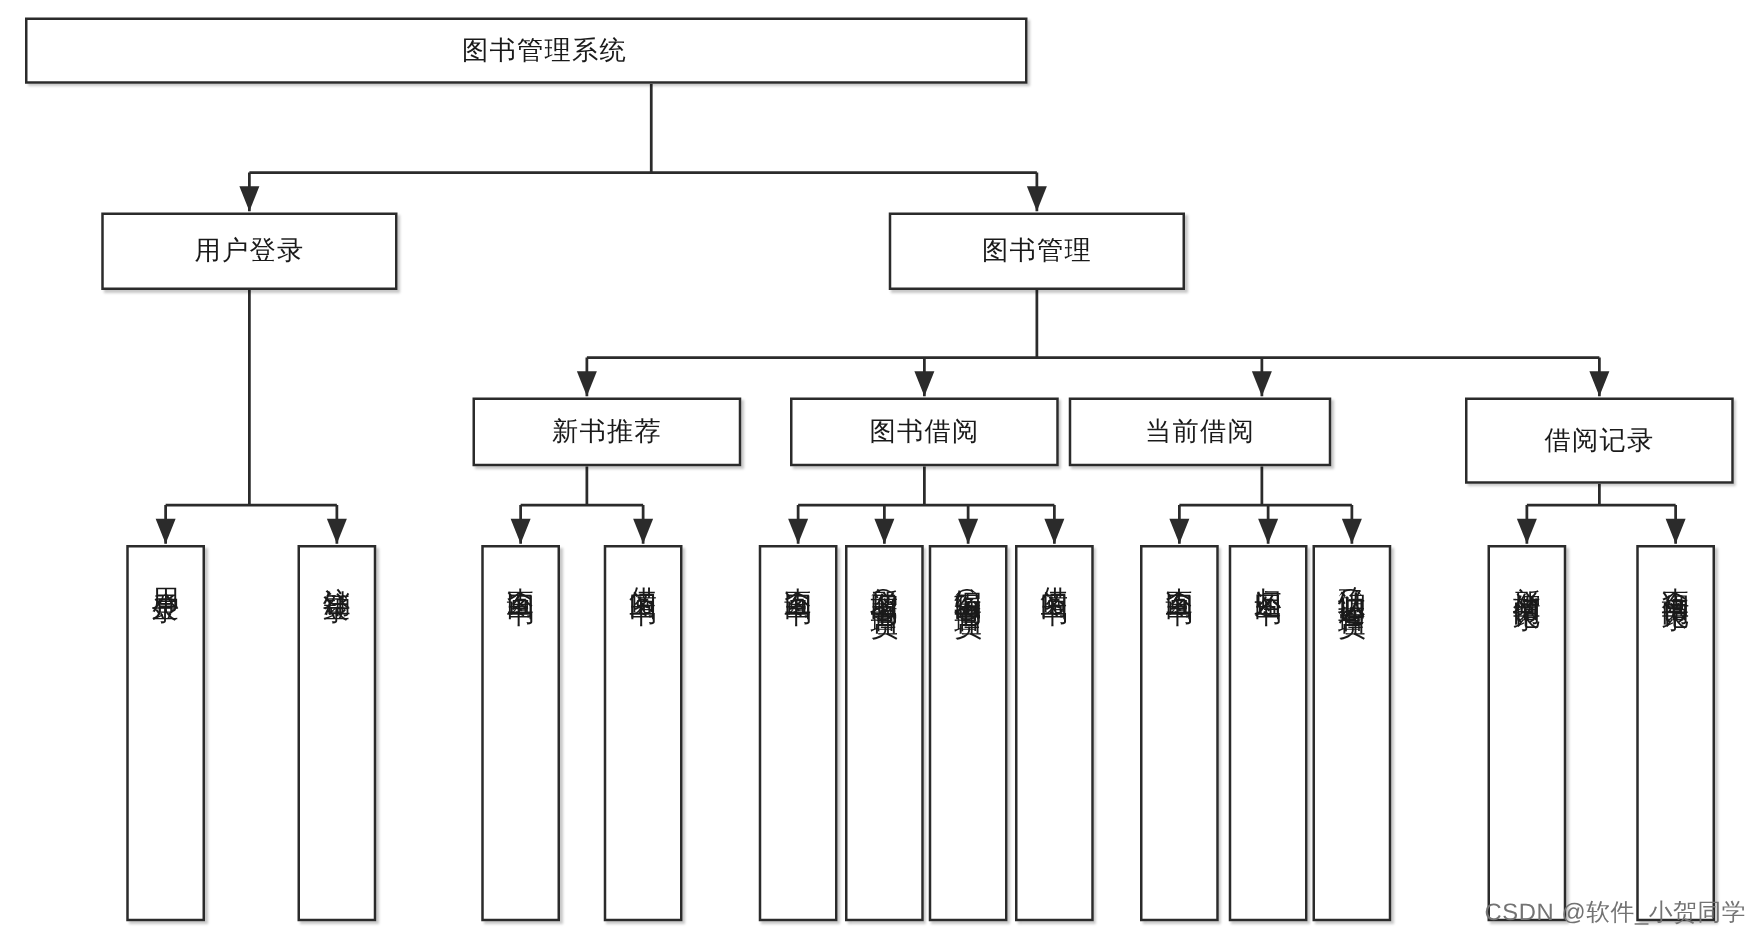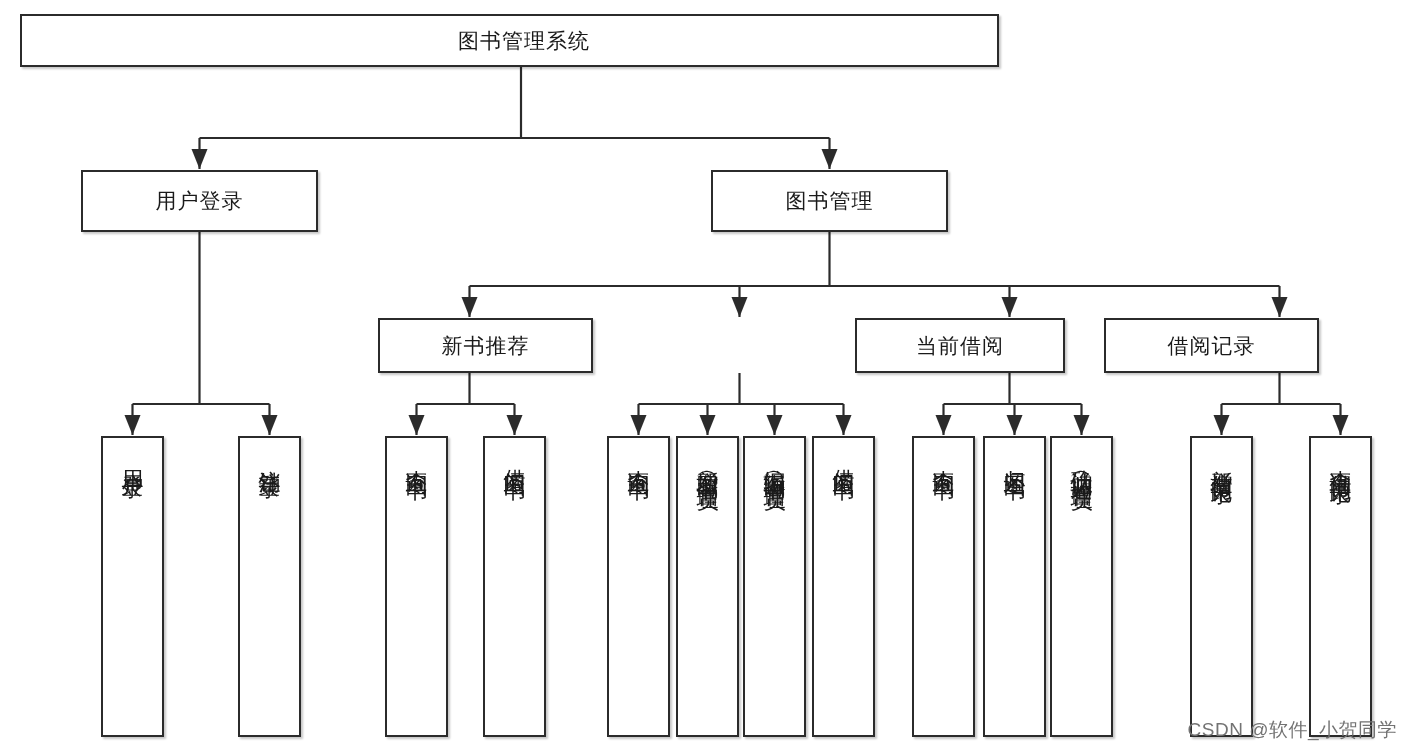--- a/index.html
+++ b/index.html
@@ -115,38 +115,41 @@
       <line x1="1081.5" y1="404" x2="1081.5" y2="435" stroke="#2b2b2b" stroke-width="2.2"></line>
       <path d="M 1073.5 415 L 1089.5 415 L 1081.5 435 Z" fill="#2b2b2b"></path>
       <line x1="1279.5" y1="373" x2="1279.5" y2="404" stroke="#2b2b2b" stroke-width="2.2"></line>
       <line x1="1221.5" y1="404" x2="1340.5" y2="404" stroke="#2b2b2b" stroke-width="2.2"></line>
       <line x1="1221.5" y1="404" x2="1221.5" y2="435" stroke="#2b2b2b" stroke-width="2.2"></line>
       <path d="M 1213.5 415 L 1229.5 415 L 1221.5 435 Z" fill="#2b2b2b"></path>
       <line x1="1340.5" y1="404" x2="1340.5" y2="435" stroke="#2b2b2b" stroke-width="2.2"></line>
       <path d="M 1332.5 415 L 1348.5 415 L 1340.5 435 Z" fill="#2b2b2b"></path>
     </svg>
 
-  <div class="node horiz" id="n-root" style="left: 20px; top: 14px; width: 979px; height: 53px; padding-left: 29px;">
+  <div class="node horiz" id="n-root" style="left: 20px; top: 14px; width: 802px; height: 53px; padding-left: 29px;">
     <span>图书管理系统</span>
   </div>
 
   <div class="node horiz" id="n-user-login" style="left: 81px; top: 170px; width: 237px; height: 62px;">
     <span>用户登录</span>
   </div>
   <div class="node horiz" id="n-book-manage" style="left: 711px; top: 170px; width: 237px; height: 62px;">
     <span>图书管理</span>
   </div>
 
   <div class="node horiz" id="n-new-book-recommend" style="left: 362px; top: 318px; width: 215px; height: 55px; margin-left: 16px;">
     <span>新书推荐</span>
   </div>
+  <div class="node horiz" id="n-book-borrow" style="left: 632px; top: 318px; width: 215px; height: 55px;">
+    <span>图书借阅</span>
+  </div>
   <div class="node horiz" id="n-current-borrow" style="left: 855px; top: 318px; width: 210px; height: 55px;">
     <span>当前借阅</span>
   </div>
-  <div class="node horiz" id="n-borrow-record" style="left: 1104px; top: 318px; width: 215px; height: 55px; text-align: center;">
+  <div class="node horiz" id="n-borrow-record" style="left: 1172px; top: 318px; width: 215px; height: 69px; text-align: center;">
     <span>借阅记录</span>
   </div>
 
   <div class="node vert" id="n-leaf-user-login" style="left: 101px; top: 436px; width: 63px; height: 301px;">
     <span class="vlabel">用户登录</span>
   </div>
   <div class="node vert" id="n-leaf-logout" style="left: 238px; top: 436px; width: 63px; height: 301px;">
     <span class="vlabel">注销登录</span>
   </div>
   <div class="node vert" id="n-leaf-query-book-a" style="left: 385px; top: 436px; width: 63px; height: 301px;">

